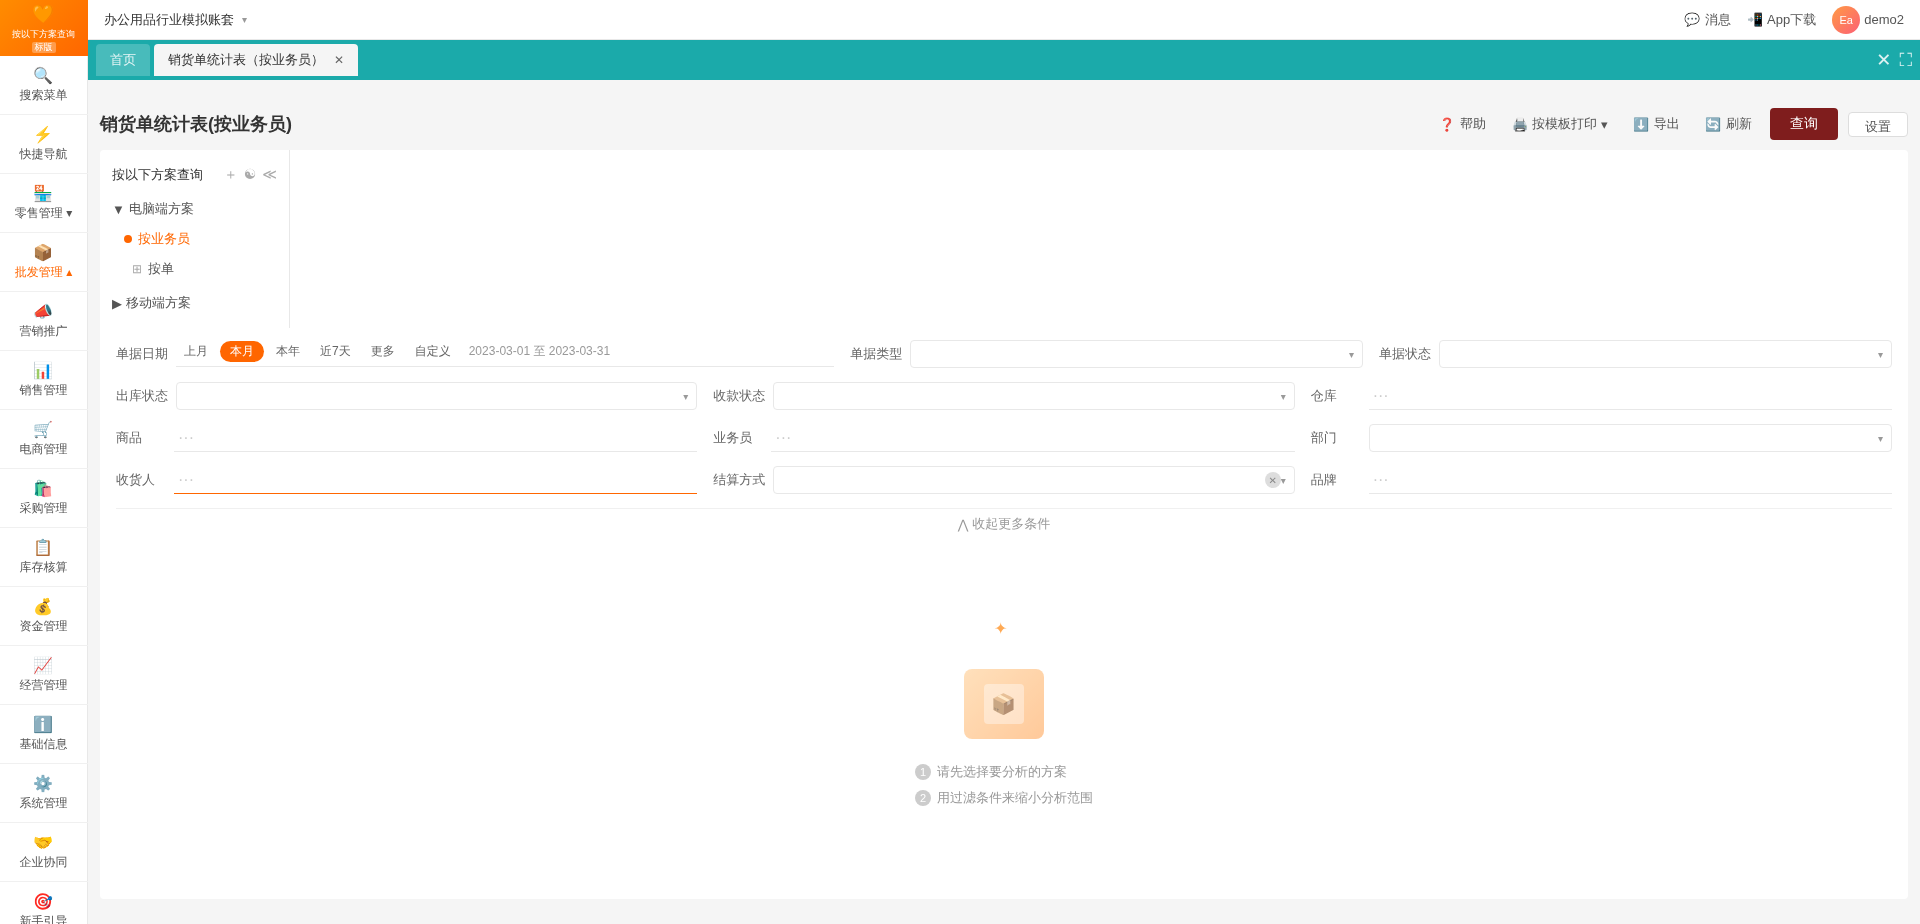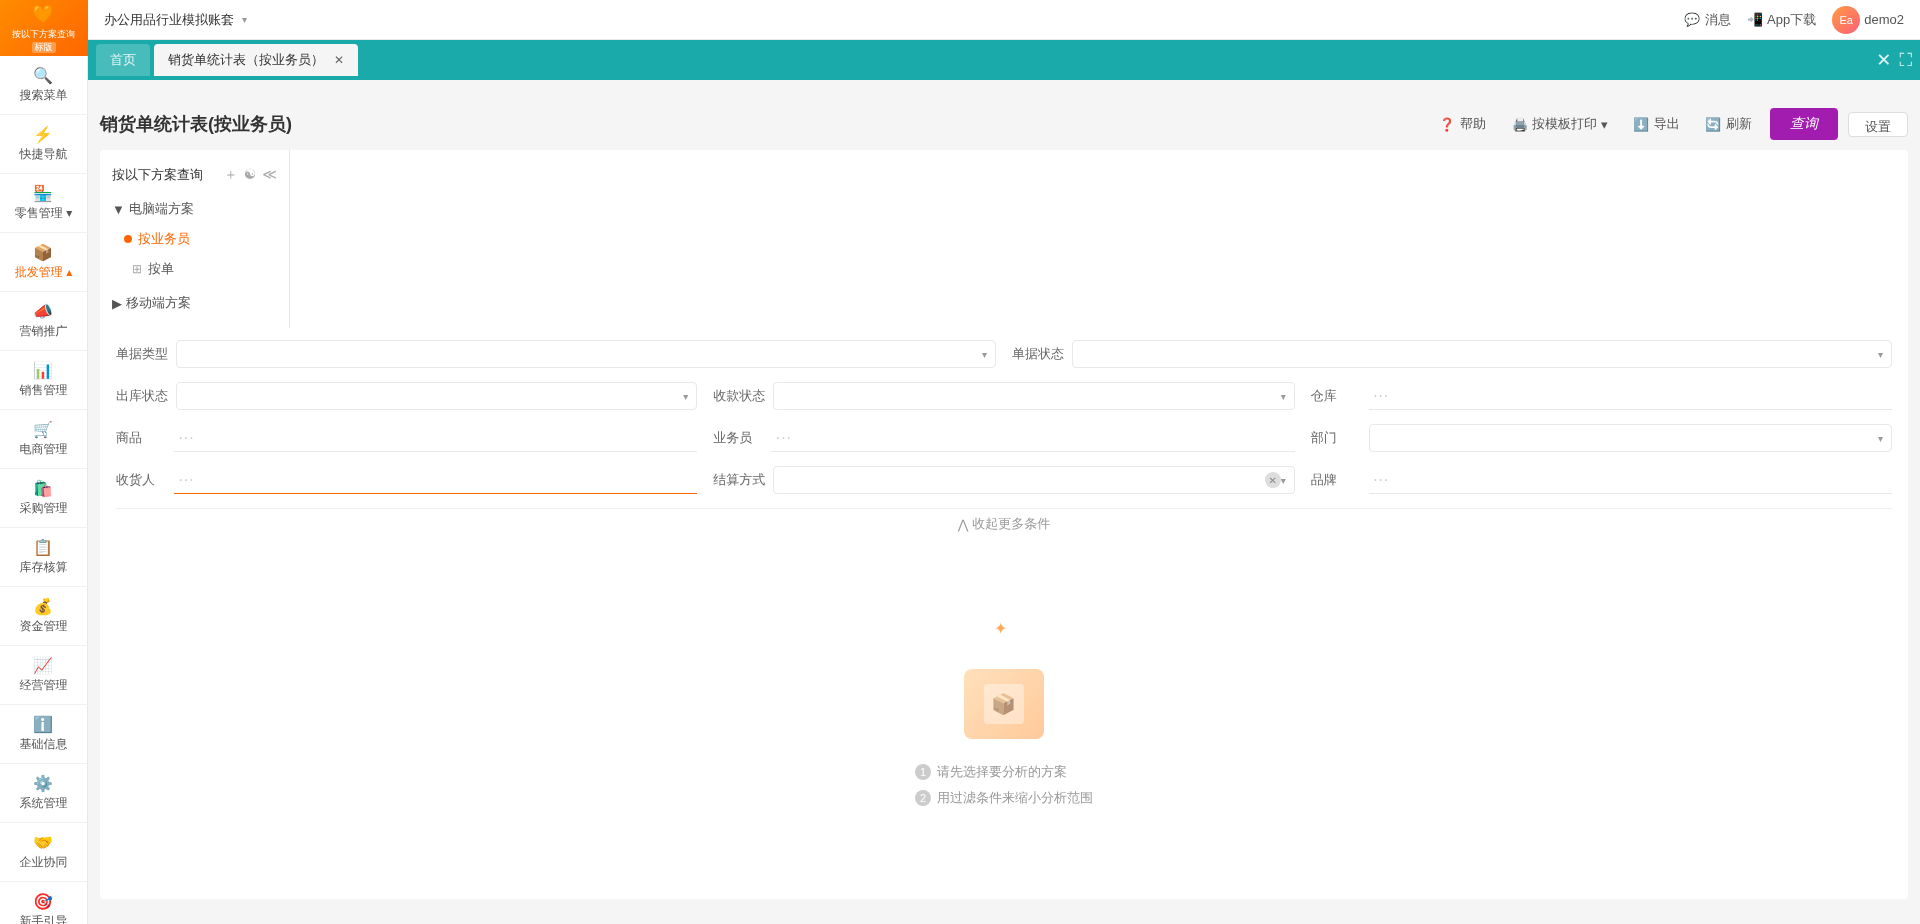--- a/index.html
+++ b/index.html
@@ -33,21 +33,21 @@
     .tab-expand { margin-left: auto; color: rgba(255,255,255,0.85); font-size: 18px; display: flex; align-items: center; gap: 8px; }
 
     
     .page-content { flex: 1; background: #f5f5f5; overflow: auto; padding: 12px; }
 
     
     .page-title-bar { display: flex; align-items: center; justify-content: space-between; margin-bottom: 10px; margin-top: 16px; }
     .page-title { font-size: 18px; color: #333; font-weight: 600; }
     .page-actions { display: flex; align-items: center; gap: 10px; }
     .action-btn { display: flex; align-items: center; gap: 4px; color: #555; font-size: 13px; cursor: pointer; padding: 4px 8px; }
-    .query-btn { background: #a21caf; color: white; border: none; padding: 6px 20px; border-radius: 4px; font-size: 14px; cursor: pointer; height: 32px; font-style: italic; }
+    .query-btn { background: #7f1d1d; color: white; border: none; padding: 6px 20px; border-radius: 4px; font-size: 14px; cursor: pointer; height: 32px; }
     .settings-btn { border: 1px solid #ddd; color: #555; background: white; padding: 5px 16px; border-radius: 4px; font-size: 13px; cursor: pointer; height: 25px; }
 
     
     .content-wrapper { background: #fff; border-radius: 4px; padding: 0; }
 
     
     .content-body { display: flex; min-height: 700px; flex-direction: column; }
 
     
     .scheme-panel { width: 190px; border-right: 1px solid #e8e8e8; padding: 10px 0; flex-shrink: 0; }
@@ -257,20 +257,32 @@
             <div class="scheme-group-header">
               <span>▶</span>
               <span>移动端方案</span>
             </div>
           </div>
         </div>
 
         <div class="filter-panel">
 
           <div class="filter-row">
+            <div class="filter-item" style="flex:1.4;">
+              <span class="filter-label">单据日期</span>
+              <div style="display:flex;align-items:center;gap:4px;flex:1;border-bottom:1px solid #e8e8e8;padding-bottom:4px;">
+                <span class="date-tab">上月</span>
+                <span class="date-tab active">本月</span>
+                <span class="date-tab">本年</span>
+                <span class="date-tab">近7天</span>
+                <span class="date-tab">更多</span>
+                <span class="date-tab">自定义</span>
+                <span class="date-range">2023-03-01 至 2023-03-31</span>
+              </div>
+            </div>
             <div class="filter-item" style="flex:1;">
               <span class="filter-label">单据类型</span>
               <div class="filter-control-select">
                 <span class="placeholder"></span>
                 <span class="dropdown-arrow">▾</span>
               </div>
             </div>
             <div class="filter-item" style="flex:1;">
               <span class="filter-label">单据状态</span>
               <div class="filter-control-select">

